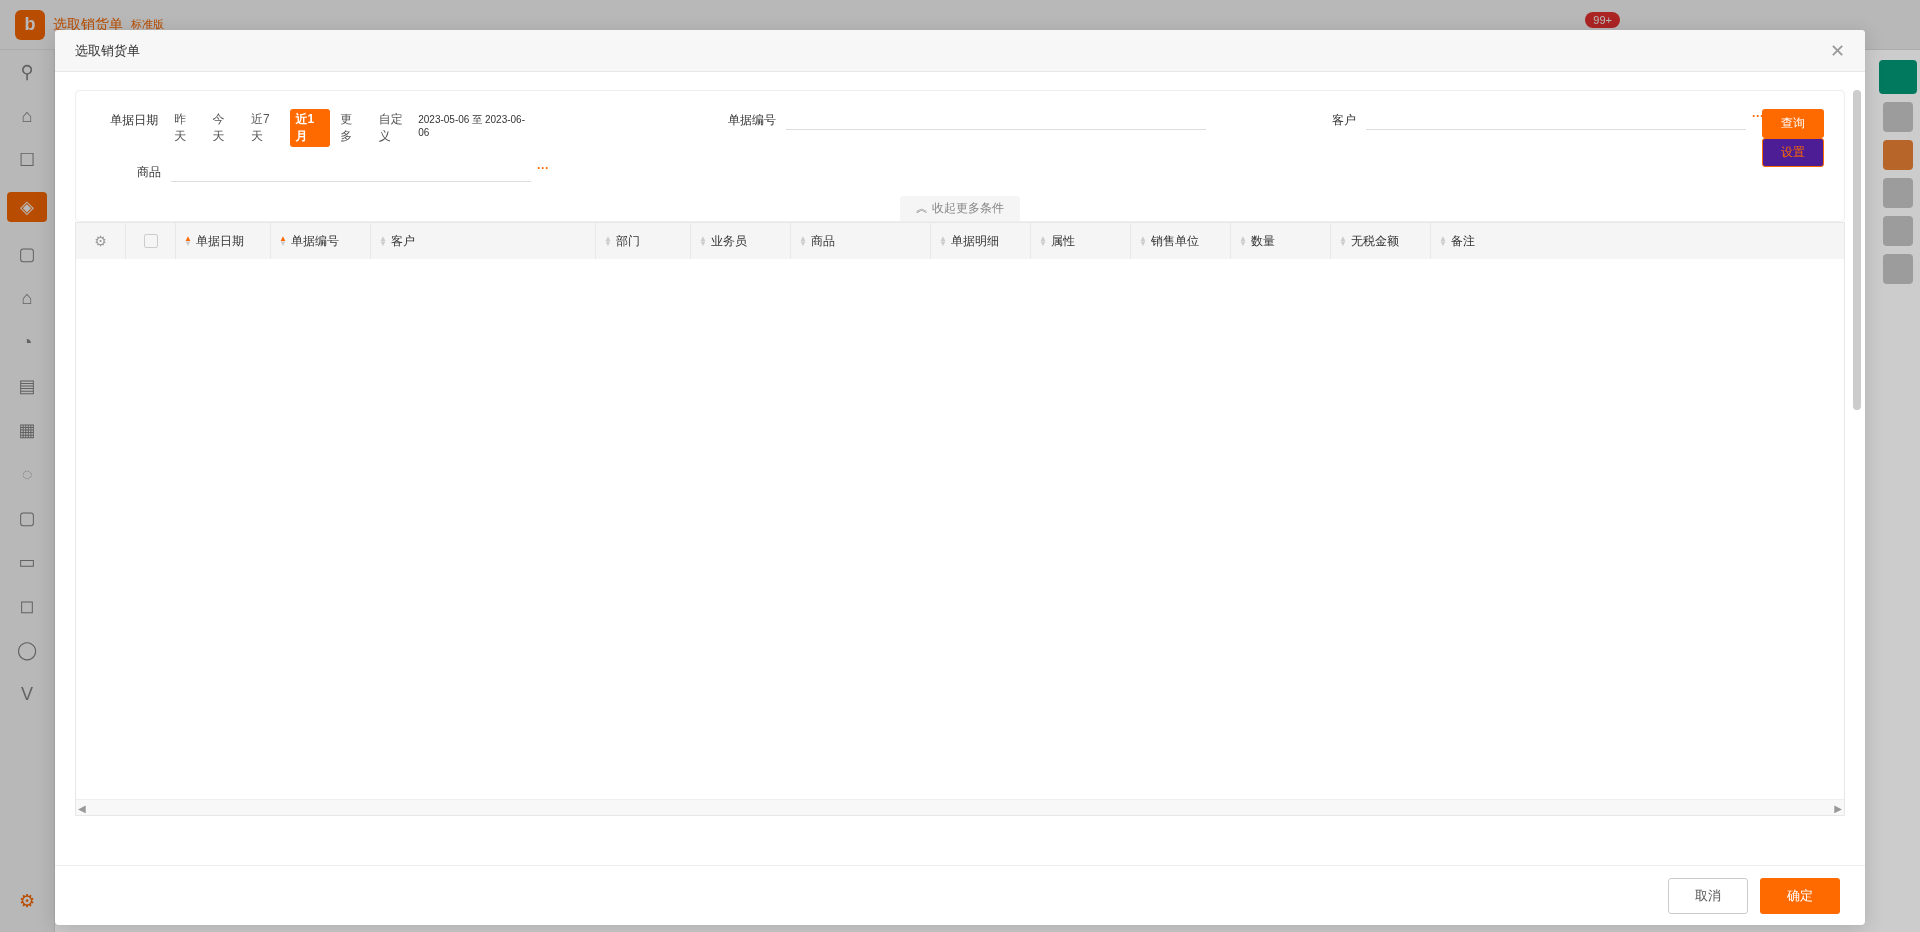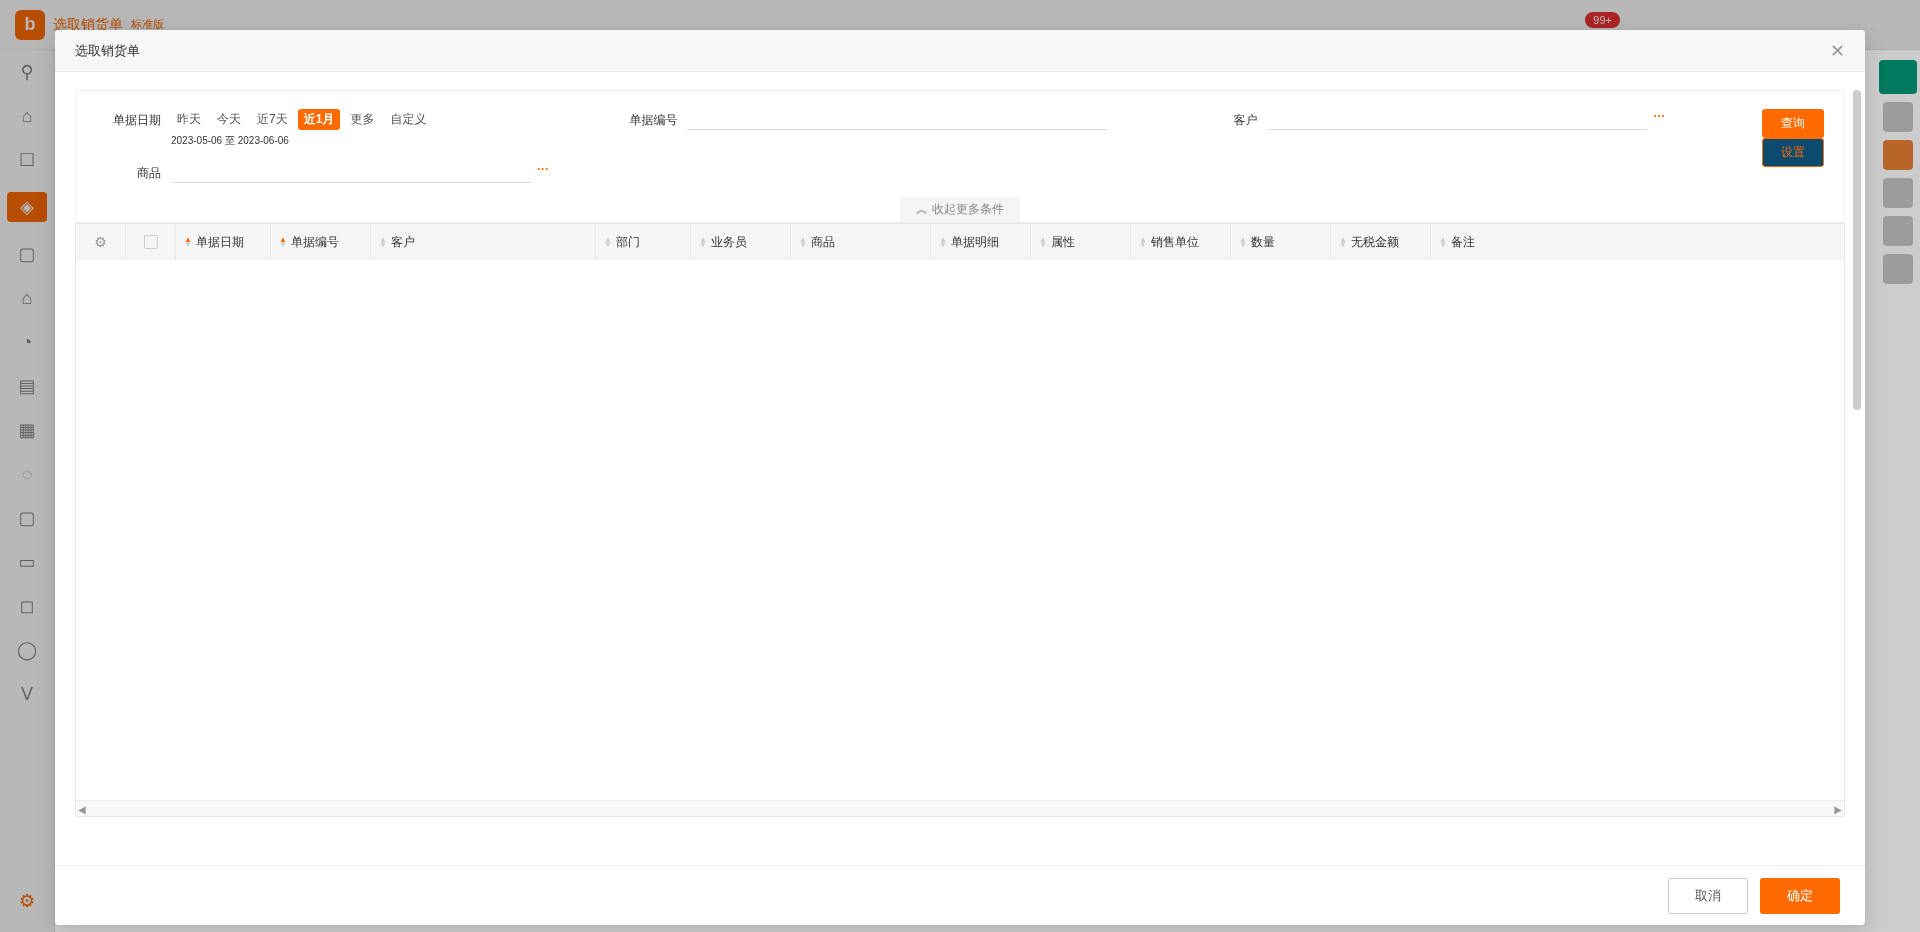--- a/index.html
+++ b/index.html
@@ -32,32 +32,32 @@
     
     
     .modal-body { flex: 1; padding: 18px 20px 0 20px; overflow: hidden; position: relative; }
     .modal-body-scroll { position: absolute; right: 4px; top: 18px; width: 8px; height: 320px; background: #ccc; border-radius: 4px; }
     
     
     .filter-panel { border: 1px solid #eee; border-radius: 4px; padding: 18px 20px 0 20px; position: relative; }
     .filter-row { display: flex; align-items: flex-start; margin-bottom: 14px; }
     .filter-group { display: flex; align-items: flex-start; margin-right: 60px; }
     .filter-label { width: 75px; text-align: right; padding-right: 10px; color: #333; padding-top: 3px; font-size: 12px; }
-    .filter-content { display: flex; flex-direction: column; }
+    .filter-content { display: flex; flex-direction: row; }
     .date-chips { display: flex; gap: 4px; align-items: center; }
     .date-chip { padding: 2px 6px; color: #555; cursor: pointer; font-size: 12px; border-radius: 3px; }
     .date-chip.active { background: #ff6a00; color: #fff; font-weight: bold; }
     .date-range { margin-top: 4px; font-size: 10px; color: #333; }
     .filter-input { width: 420px; border: none; border-bottom: 1px solid #ddd; padding: 3px 0; font-size: 12px; outline: none; }
     .filter-input.narrow { width: 350px; }
     .filter-more-icon { color: #ff6a00; margin-left: 6px; cursor: pointer; font-weight: bold; }
     .filter-actions { position: absolute; right: 20px; top: 18px; display: flex; flex-direction: column; }
     .btn { padding: 5px 18px; border-radius: 3px; font-size: 12px; cursor: pointer; text-align: center; border: 1px solid transparent; }
     .btn-primary { background: #ff6a00; color: #fff; }
-    .btn-outline { background: #0c4a6e; color: #ff6a00; border: 1px solid #ff6a00; }
+    .btn-outline { background: #4c1d95; color: #ff6a00; border: 1px solid #ff6a00; }
     .btn-default { background: #fff; color: #555; border: 1px solid #ccc; }
     .collapse-bar { text-align: center; margin-top: 4px; }
     .collapse-btn { display: inline-flex; align-items: center; gap: 4px; background: #f5f5f5; padding: 4px 16px; border-radius: 4px 4px 0 0; color: #888; font-size: 12px; cursor: pointer; }
     
     
     .detail-header { display: flex; align-items: center; justify-content: space-between; margin-top: 16px; margin-bottom: 8px; }
     .detail-left { display: flex; align-items: center; gap: 18px; font-size: 12px; }
     .detail-title { font-weight: bold; color: #333; font-size: 13px; }
     .detail-count { color: #333; }
     .detail-count .sep { color: #ccc; margin: 0 4px; }

